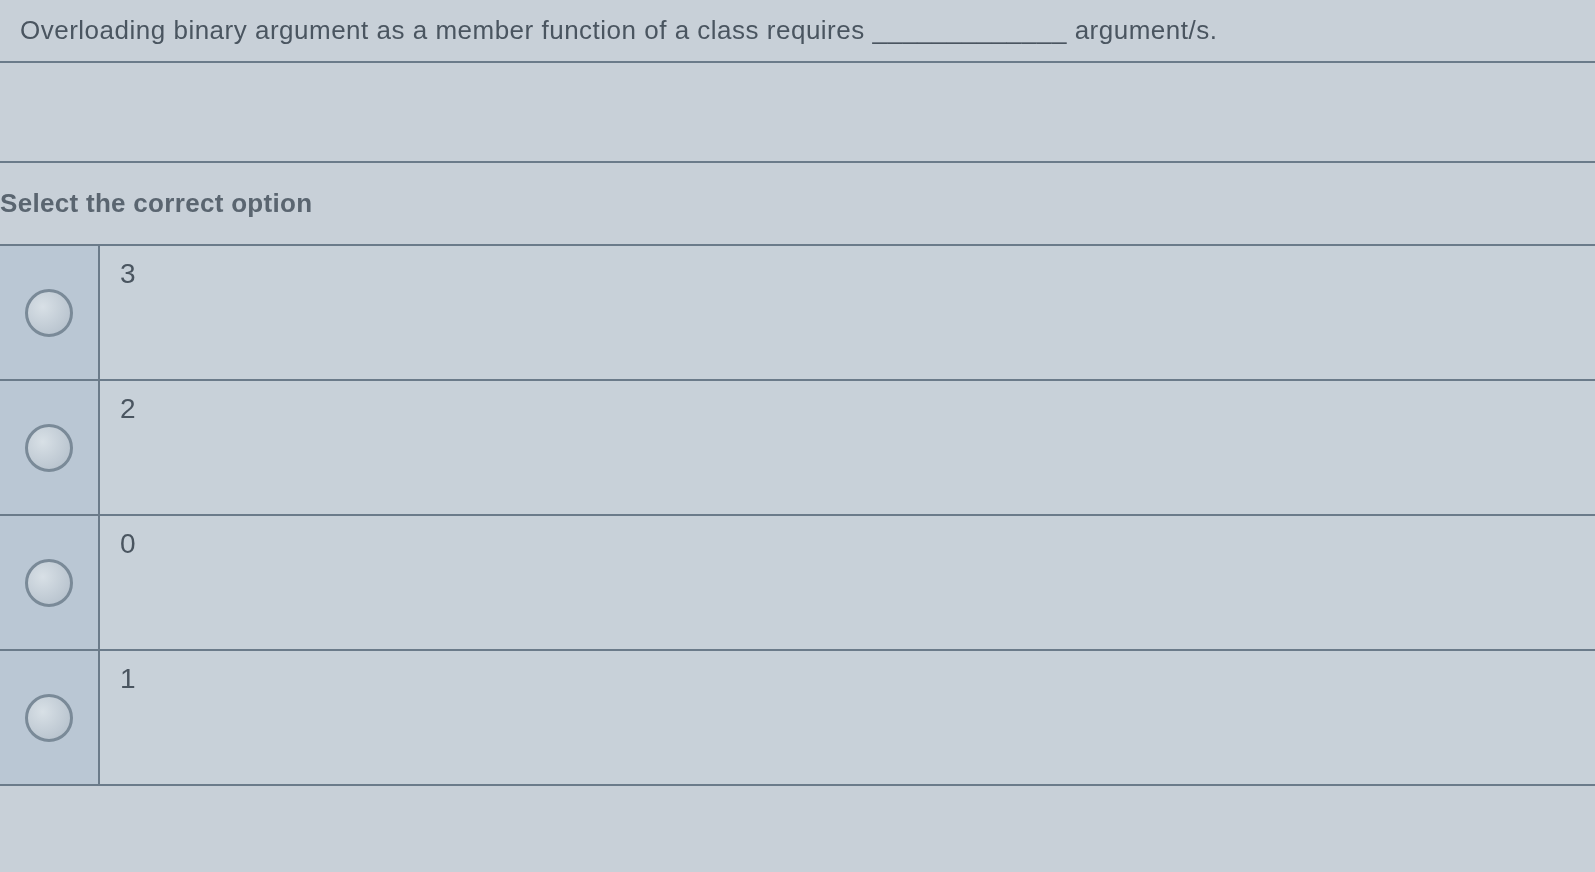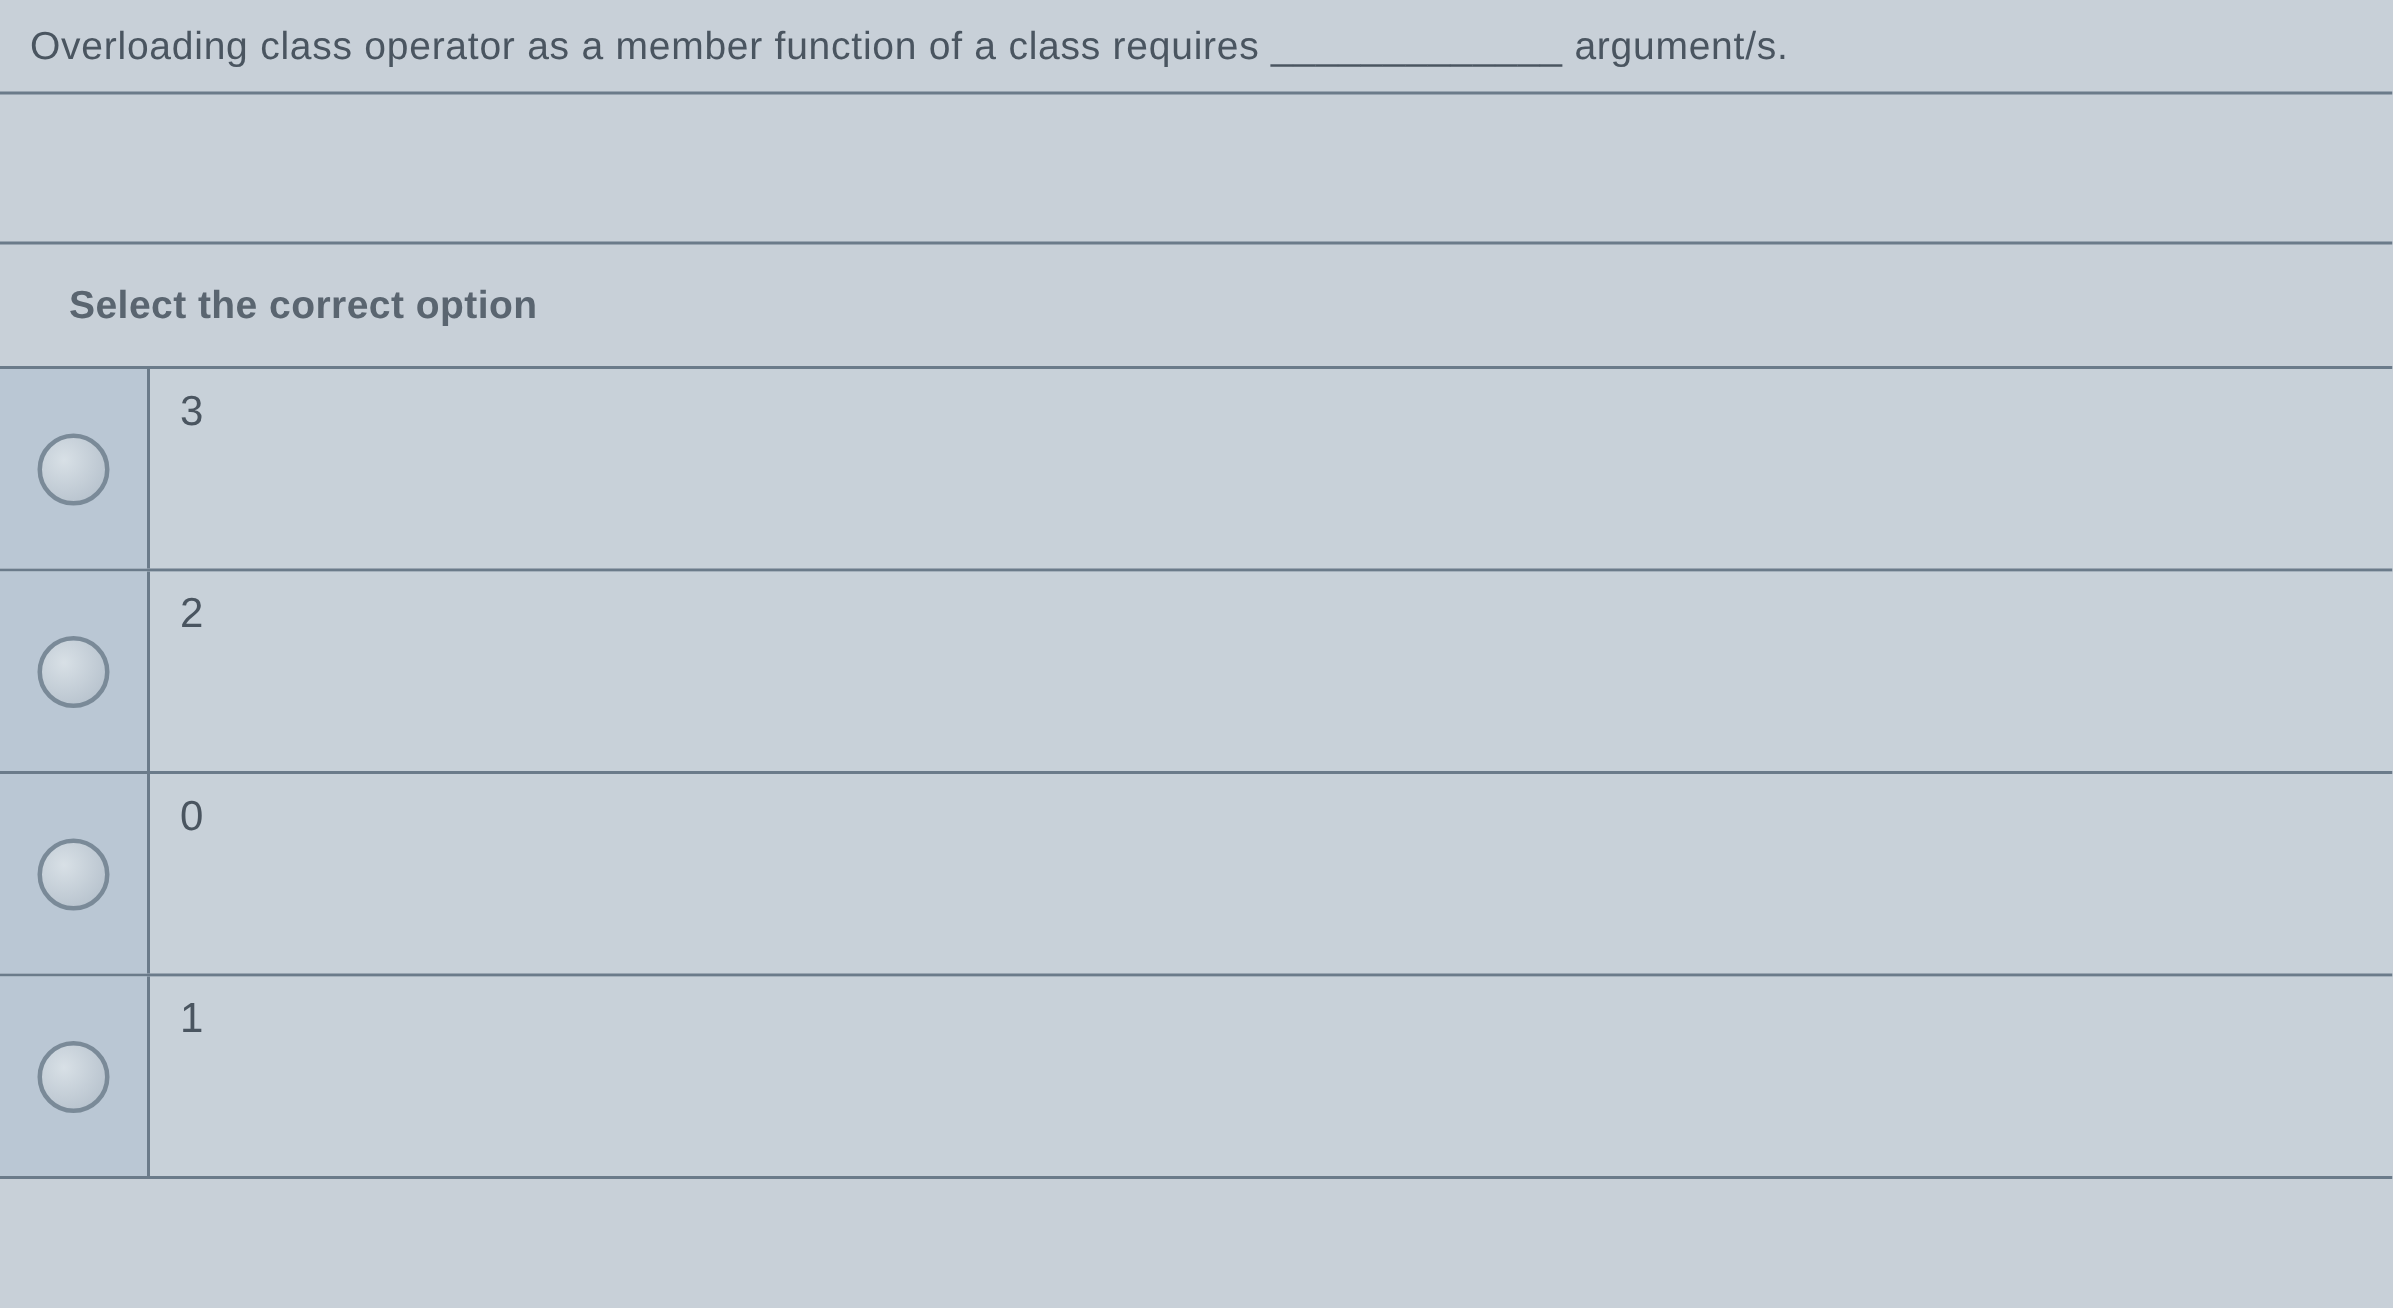--- a/index.html
+++ b/index.html
@@ -35,21 +35,20 @@
     
     .instruction-section {
       padding: 25px 0 25px 0;
     }
     
     .instruction-text {
       font-size: 26px;
       color: #5a6570;
       font-weight: 700;
       letter-spacing: 0.3px;
-      margin-left: 46px;
     }
     
     .options-container {
       border-top: 2px solid #6b7b8a;
     }
     
     .option-row {
       display: flex;
       align-items: flex-start;
       border-bottom: 2px solid #6b7b8a;
@@ -84,21 +83,21 @@
     .option-text {
       font-size: 28px;
       color: #4a5560;
       font-weight: 400;
     }
   </style>
 </head>
 <body>
 
 <div class="question-section">
-  <div class="question-text">Overloading class operator as a member function of a class requires _____________ argument/s.</div>
+  <div class="question-text">Overloading binary argument as a member function of a class requires _____________ argument/s.</div>
 </div>
 
 <div class="question-spacer"></div>
 
 <div class="instruction-section">
   <div class="instruction-text">Select the correct option</div>
 </div>
 
 <div class="options-container">
 

